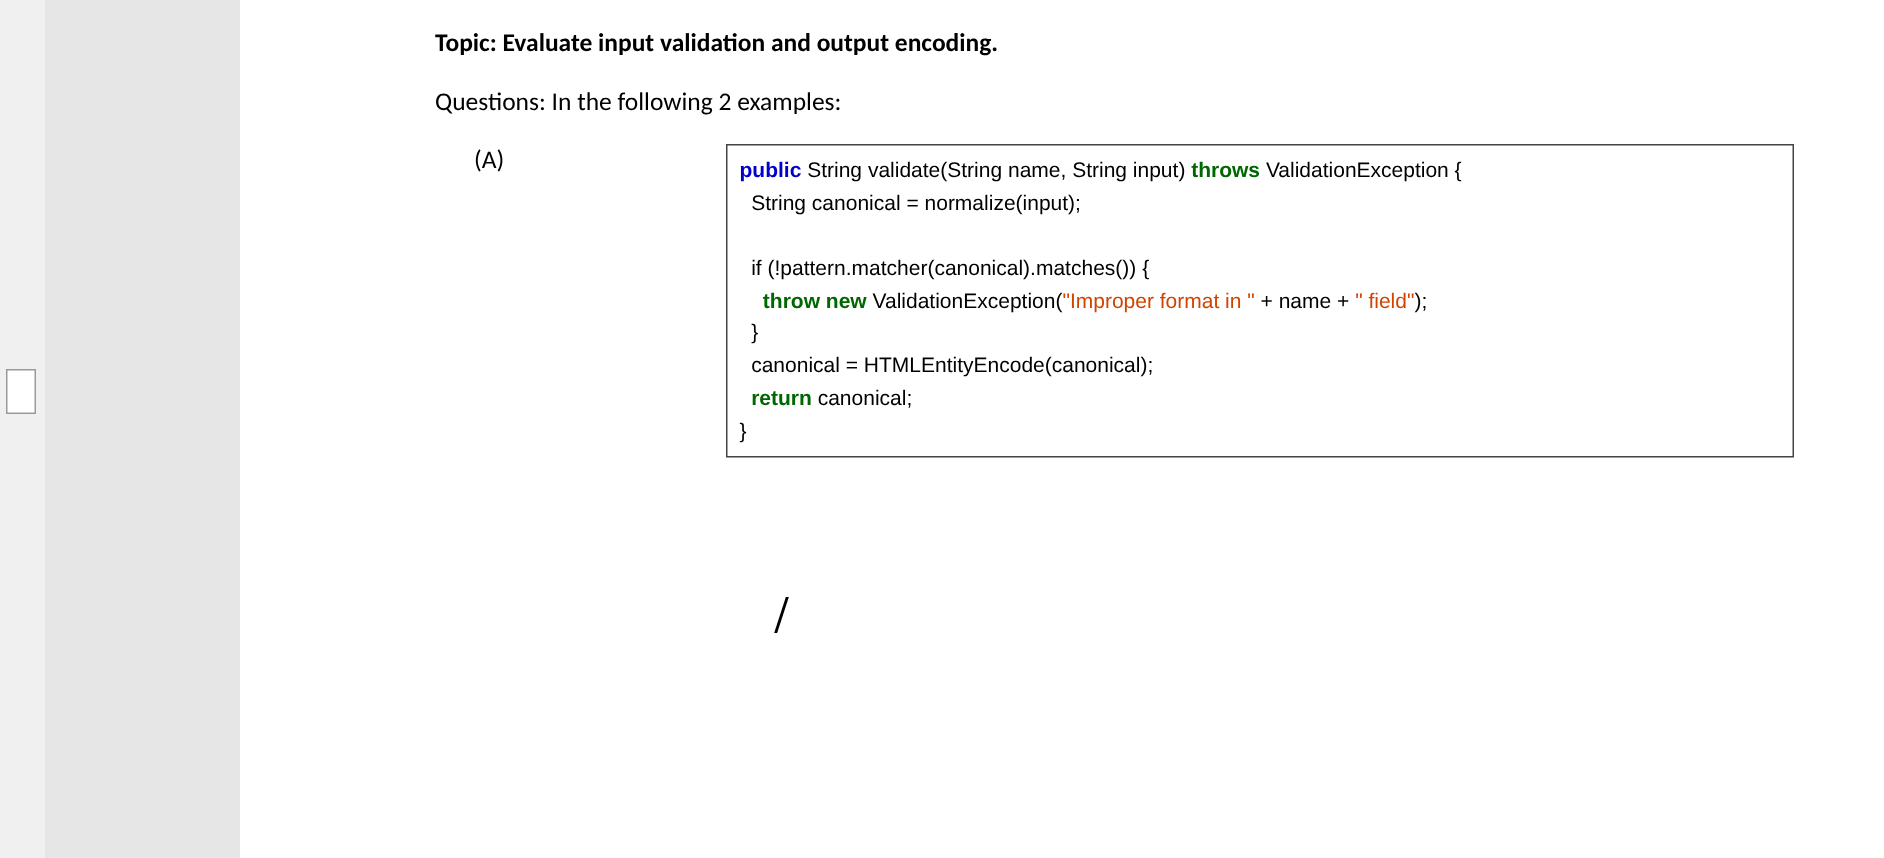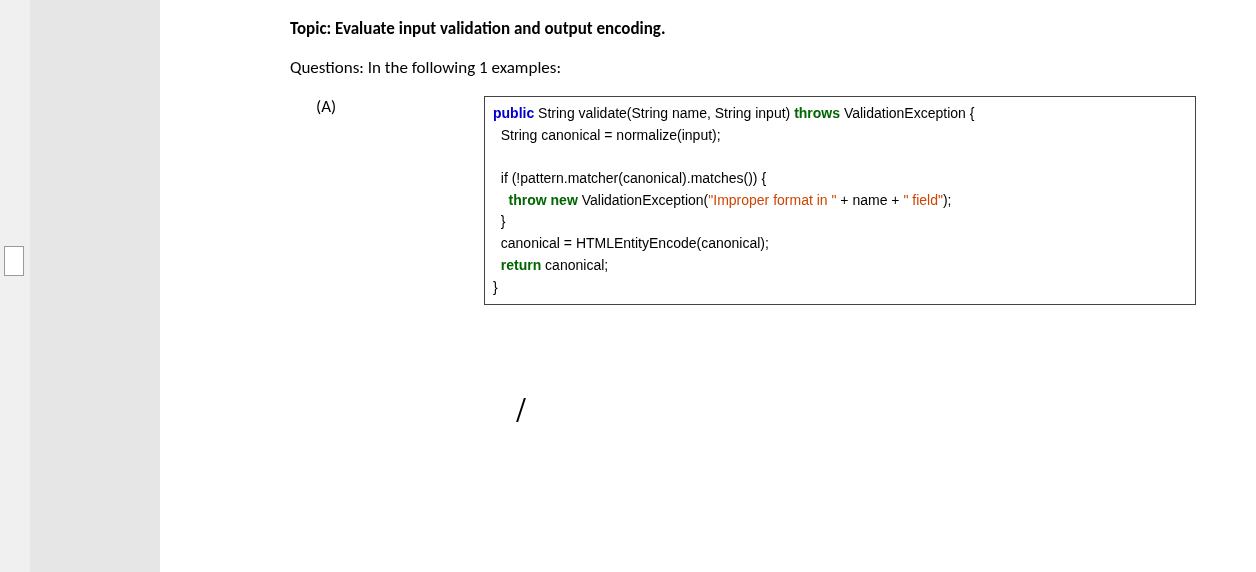--- a/index.html
+++ b/index.html
@@ -111,21 +111,21 @@
 </div>
 <div class="gutter"></div>
 
 <div class="page">
   <div class="content">
 
     <div class="topic-line">
       <span>Topic: </span><span>Evaluate input validation and output encoding.</span>
     </div>
 
-    <div class="questions-line">Questions: In the following 1 examples:</div>
+    <div class="questions-line">Questions: In the following 2 examples:</div>
 
     <div class="list-item">
       <div class="list-marker">(A)</div>
 
       <div class="code-box"><span class="kw">public</span><span> String validate(String name, String input) </span><span class="kw2">throws</span><span> ValidationException {</span>
 <span>  String canonical = normalize(input);</span>
 <span></span>
 <span>  if (!pattern.matcher(canonical).matches()) {</span>
 <span>    </span><span class="kw2">throw</span><span class="kw2"> new</span><span> ValidationException(</span><span class="str">"Improper format in "</span><span> + name + </span><span class="str">" field"</span><span>);</span>
 <span>  }</span>

